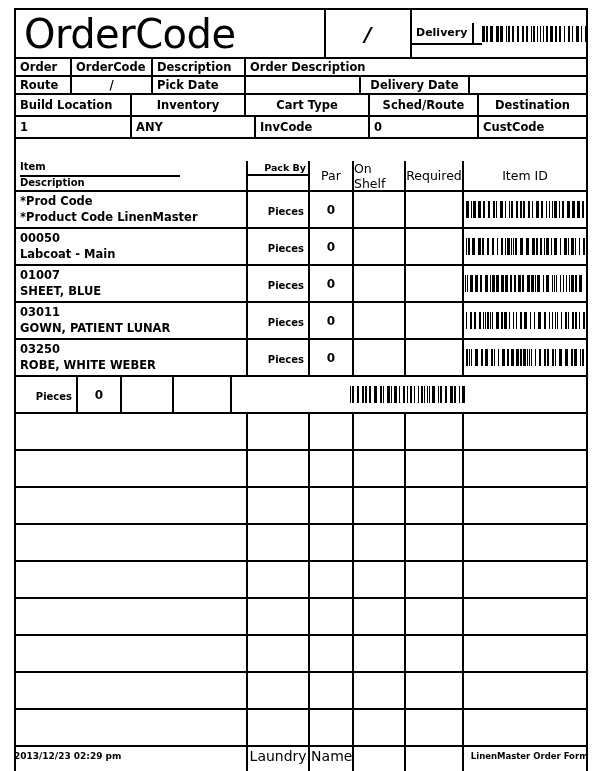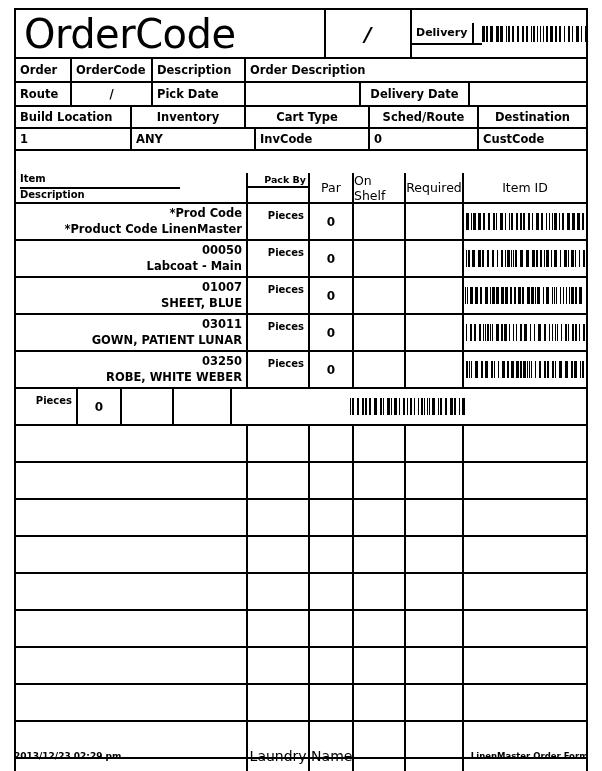--- a/index.html
+++ b/index.html
@@ -99,21 +99,21 @@
     font-size: 11px;
   }
   .delivery-bar {
     flex: 1;
     display: flex;
     align-items: center;
     justify-content: center;
   }
 
   
-  .info-row { height: 24px; }
+  .info-row { height: 18px; }
   .info-row.tall { height: 22px; }
   .info-cell {
     font-size: 11.5px;
     font-weight: bold;
   }
   .info-val {
     font-size: 11.5px;
     font-weight: bold;
   }
 
@@ -182,39 +182,38 @@
   .td {
     box-sizing: border-box;
     border-right: 2px solid #000;
     overflow: hidden;
     position: relative;
   }
   .td:last-child { border-right: none; }
 
   .td-item {
     padding: 2px 4px 16px 4px;
-    text-align: right;
   }
   .td-item .code {
     font-size: 11.5px;
     font-weight: bold;
     line-height: 15px;
     white-space: nowrap;
   }
   .td-item .desc {
     font-size: 11.5px;
     font-weight: bold;
     line-height: 16px;
     white-space: nowrap;
   }
   .td-packby {
     display: flex;
     align-items: flex-start;
     justify-content: flex-end;
-    padding: 6px 4px 0 0;
+    padding: 14px 4px 0 0;
     font-size: 10px;
     font-weight: bold;
   }
   .td-par {
     display: flex;
     align-items: center;
     justify-content: center;
     font-size: 12px;
     font-weight: bold;
   }

